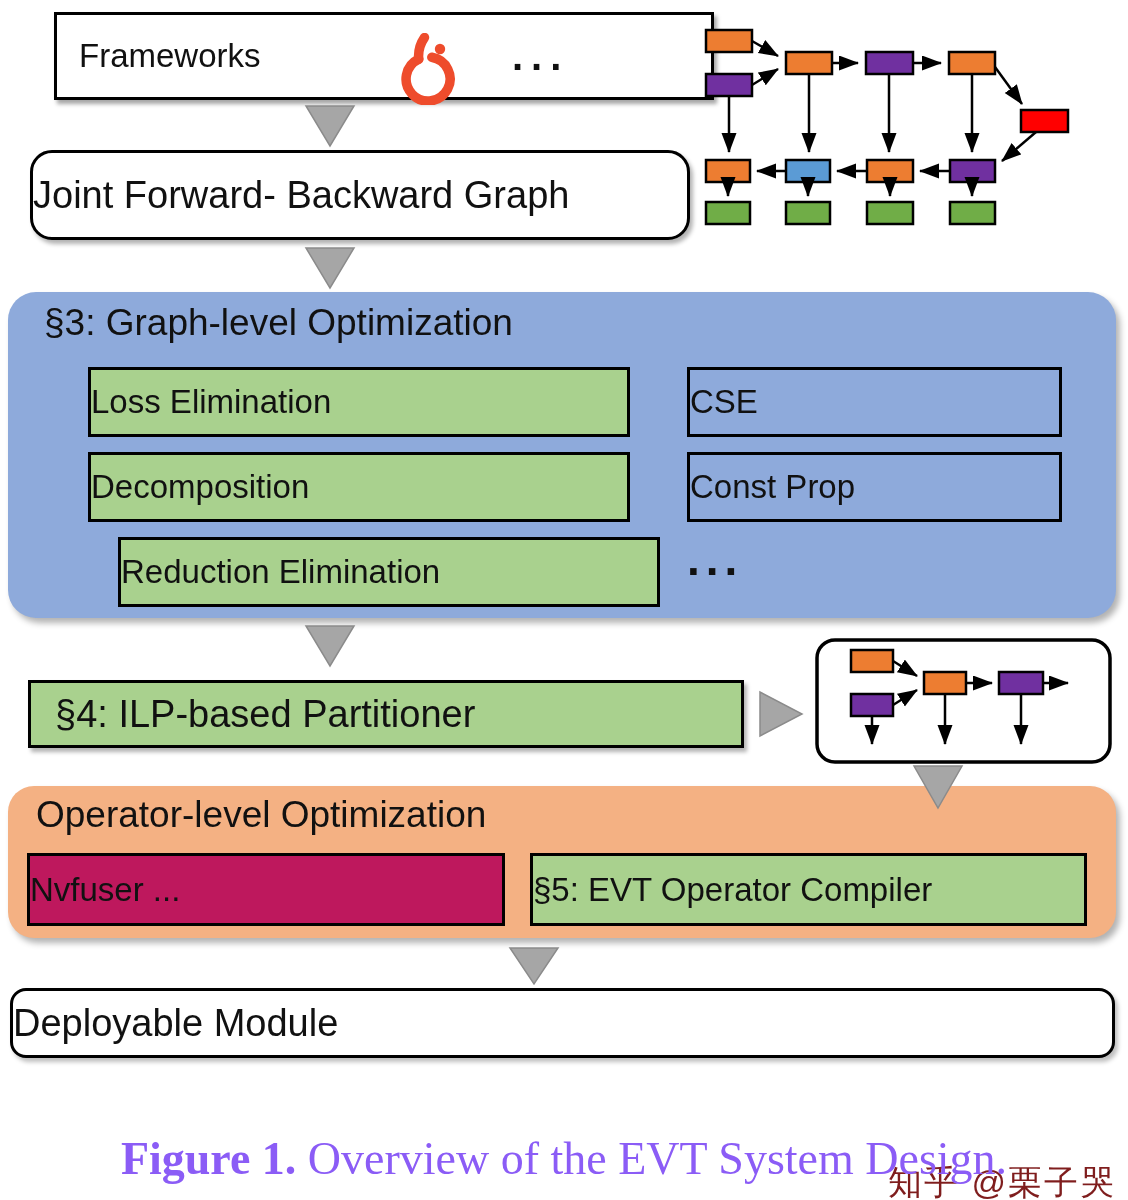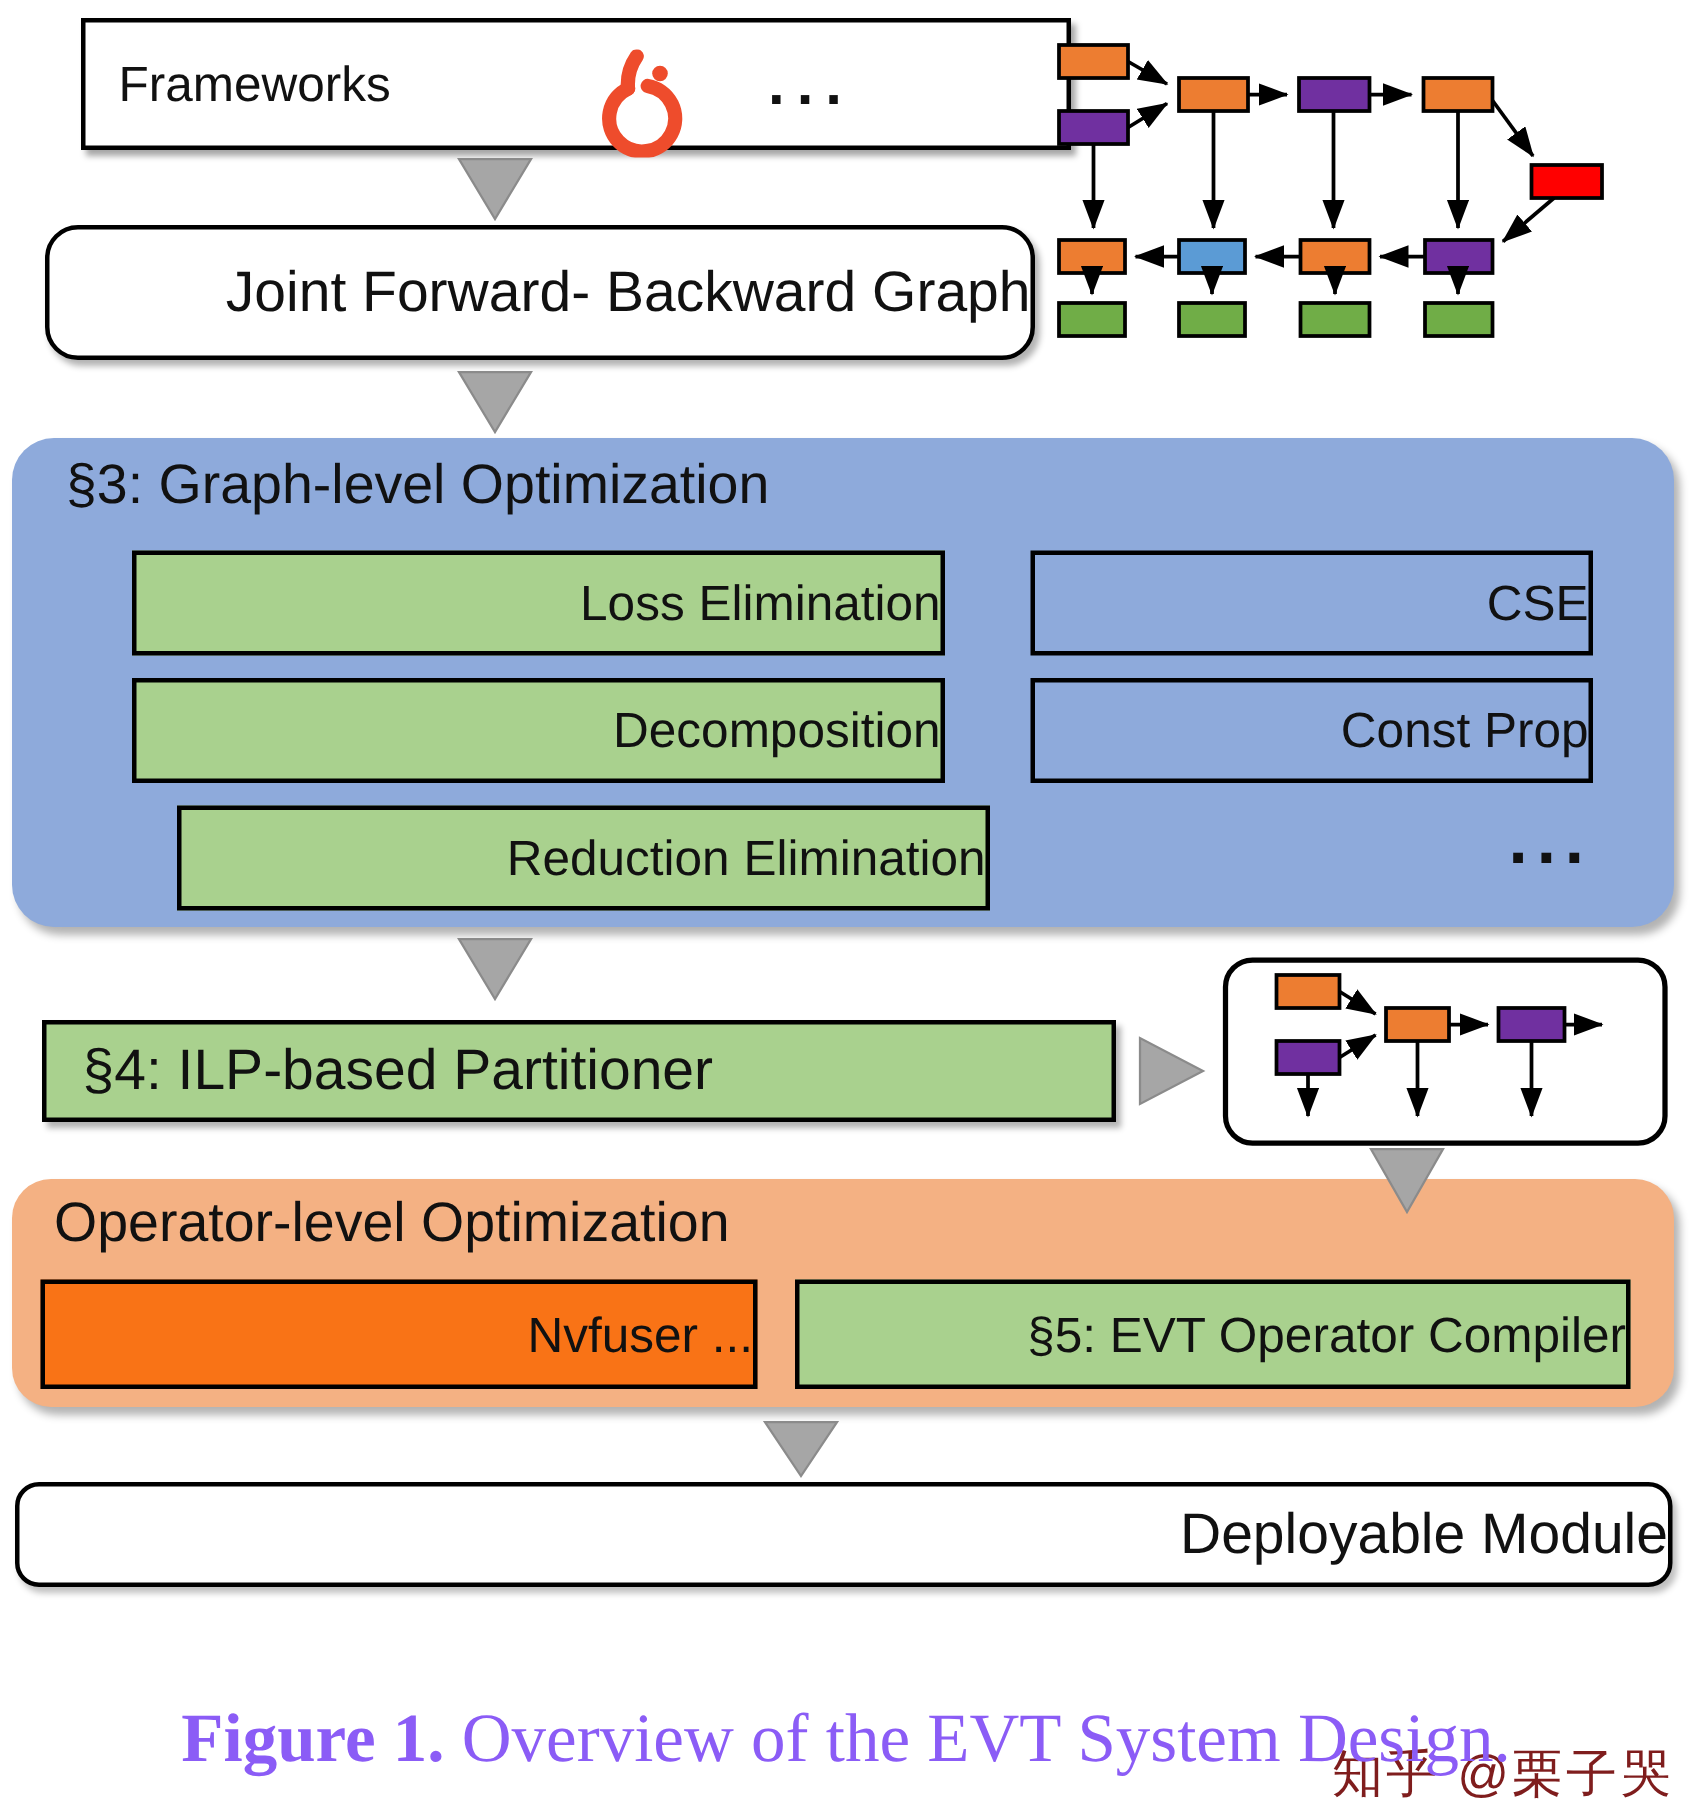--- a/index.html
+++ b/index.html
@@ -1,19 +1,19 @@
 <!DOCTYPE html>
 <html><head>
 <meta charset="utf-8">
 <style>
   html,body{margin:0;padding:0;background:#fff;}
   #page{position:relative;width:1128px;height:1200px;background:#ffffff;overflow:hidden;
         font-family:"Liberation Sans","DejaVu Sans",sans-serif;color:#111;}
 
-  .absbox{position:absolute;box-sizing:border-box;display:flex;align-items:center;justify-content:flex-end;}
+  .absbox{position:absolute;box-sizing:border-box;display:flex;align-items:center;justify-content:flex-start;}
 
   
   #frameworks-box{left:30px;top:12px;width:660px;height:88px;background:#fff;border:3px solid #000;
     box-shadow:3px 4px 4px rgba(0,0,0,0.35);justify-content:flex-start;margin-left:24px;}
   #frameworks-label{margin-left:22px;font-size:33px;}
   #frameworks-ellipsis{position:absolute;left:455px;top:0;height:82px;width:110px;display:flex;align-items:center;
     font-size:40px;font-weight:900;letter-spacing:8px;}
   #pytorch-logo{position:absolute;left:328px;top:18px;}
 
   #joint-box{left:30px;top:150px;width:660px;height:90px;background:#fff;border:3px solid #000;border-radius:22px;
@@ -29,21 +29,21 @@
 
   
   #partitioner-box{left:28px;top:680px;width:716px;height:68px;background:#A9D18E;border:3px solid #000;
     justify-content:flex-start;font-size:38px;box-shadow:3px 4px 4px rgba(0,0,0,0.3);}
   #partitioner-label{margin-left:24px;}
 
   
   #operator-container{left:8px;top:786px;width:1108px;height:152px;background:#F4B183;border-radius:26px;
     box-shadow:4px 5px 6px rgba(0,0,0,0.3);}
   #operator-title{position:absolute;left:36px;top:794px;font-size:37px;}
-  #nvfuser-box{left:27px;top:853px;width:478px;height:73px;background:#f97316;border:3px solid #000;font-size:33px;}
+  #nvfuser-box{left:27px;top:853px;width:478px;height:73px;background:#be185d;border:3px solid #000;font-size:33px;}
   #evt-box{left:530px;top:853px;width:557px;height:73px;background:#A9D18E;border:3px solid #000;font-size:33px;}
 
   #deployable-box{left:10px;top:988px;width:1105px;height:70px;background:#fff;border:3px solid #000;border-radius:16px;
     font-size:38px;box-shadow:3px 4px 4px rgba(0,0,0,0.25);}
 
   
   #watermark{position:absolute;left:888px;top:1160px;font-size:34px;color:#7f1d1d;letter-spacing:2px;z-index:2;white-space:nowrap;}
   #caption{position:absolute;left:0;top:1132px;width:1128px;text-align:center;z-index:3;
     font-family:"Liberation Serif","DejaVu Serif",serif;font-size:46px;color:#8b5cf6;}
   #caption .cap-bold{font-weight:bold;}

